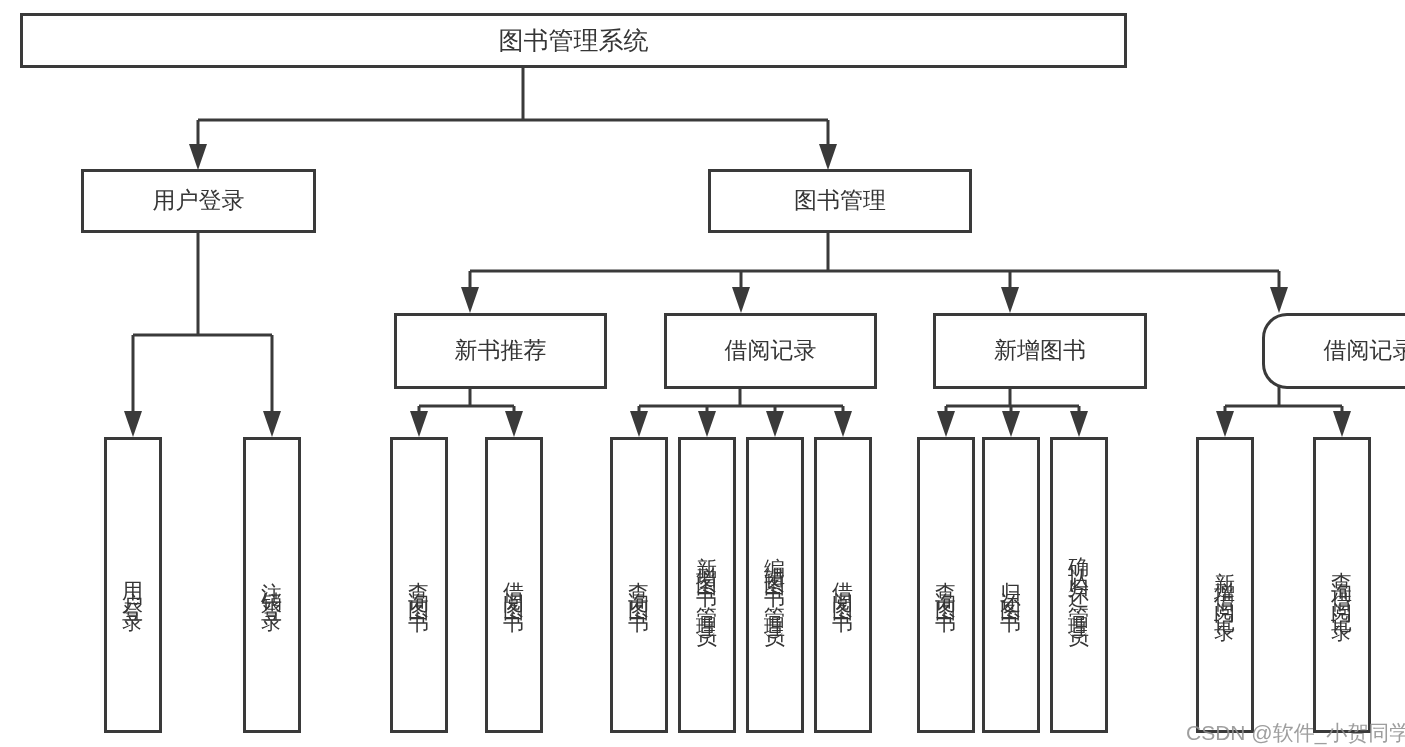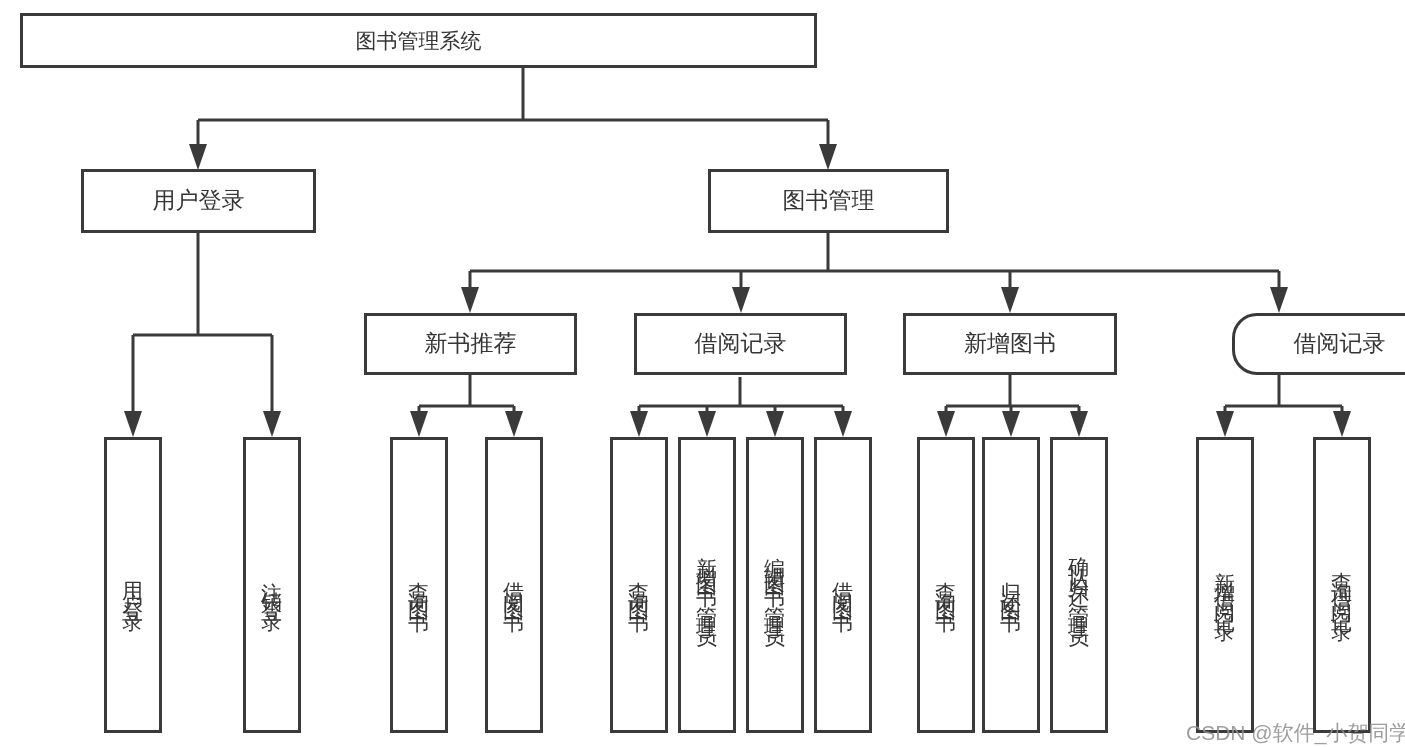--- a/index.html
+++ b/index.html
@@ -6,23 +6,23 @@
   .canvas {
     position:relative; width:1405px; height:747px; background:#ffffff;
     font-family:"Liberation Sans", sans-serif; color:#353535; overflow:hidden;
   }
   svg.connectors { position:absolute; left:0; top:0; width:1405px; height:747px; }
   .box {
     position:absolute; box-sizing:border-box; background:#ffffff;
     border:3px solid #3a3a3a; display:flex; align-items:center; justify-content:center;
     text-align:center; line-height:1.1;
   }
-  .root-box { left:20px; top:13px; width:797px; height:55px; font-size:21px; }
+  .root-box { left:20px; top:13px; width:1107px; height:55px; font-size:25px; }
   .l2-box   { top:169px; height:64px; font-size:23px; }
-  .l3-box   { top:313px; height:62px; font-size:23px; }
+  .l3-box   { top:313px; height:76px; font-size:23px;margin-left:30px; }
   .v-box {
     top:437px; height:296px; width:58px; font-size:21px;
     writing-mode:vertical-rl; text-orientation:mixed; letter-spacing:10px;
   }
   .watermark {
     position:absolute; left:1186px; top:719px; font-size:21px;
     color:rgba(145,145,145,0.88); white-space:nowrap; z-index:5;
     font-family:"Liberation Sans", sans-serif;
   }
 </style>
@@ -70,21 +70,21 @@
       <polygon points="1011,437 1002,411 1020,411"></polygon>
       <polygon points="1079,437 1070,411 1088,411"></polygon>
       <polygon points="1225,437 1216,411 1234,411"></polygon>
       <polygon points="1342,437 1333,411 1351,411"></polygon>
     </g>
   </svg>
 
   <div class="box root-box">图书管理系统</div>
 
   <div class="box l2-box" style="left:81px; width:235px;">用户登录</div>
-  <div class="box l2-box" style="left:708px; width:241px;">图书管理</div>
+  <div class="box l2-box" style="left:708px; width:264px;">图书管理</div>
 
   <div class="box l3-box" style="left:364px; width:213px;">新书推荐</div>
   <div class="box l3-box" style="left:634px; width:213px;">借阅记录</div>
   <div class="box l3-box" style="left:903px; width:214px;">新增图书</div>
   <div class="box l3-box" style="left:1232px; width:215px;border-radius:25px;">借阅记录</div>
 
   <div class="box v-box" style="left:104px;">用户登录</div>
   <div class="box v-box" style="left:243px;">注销登录</div>
 
   <div class="box v-box" style="left:390px;">查询图书</div>

